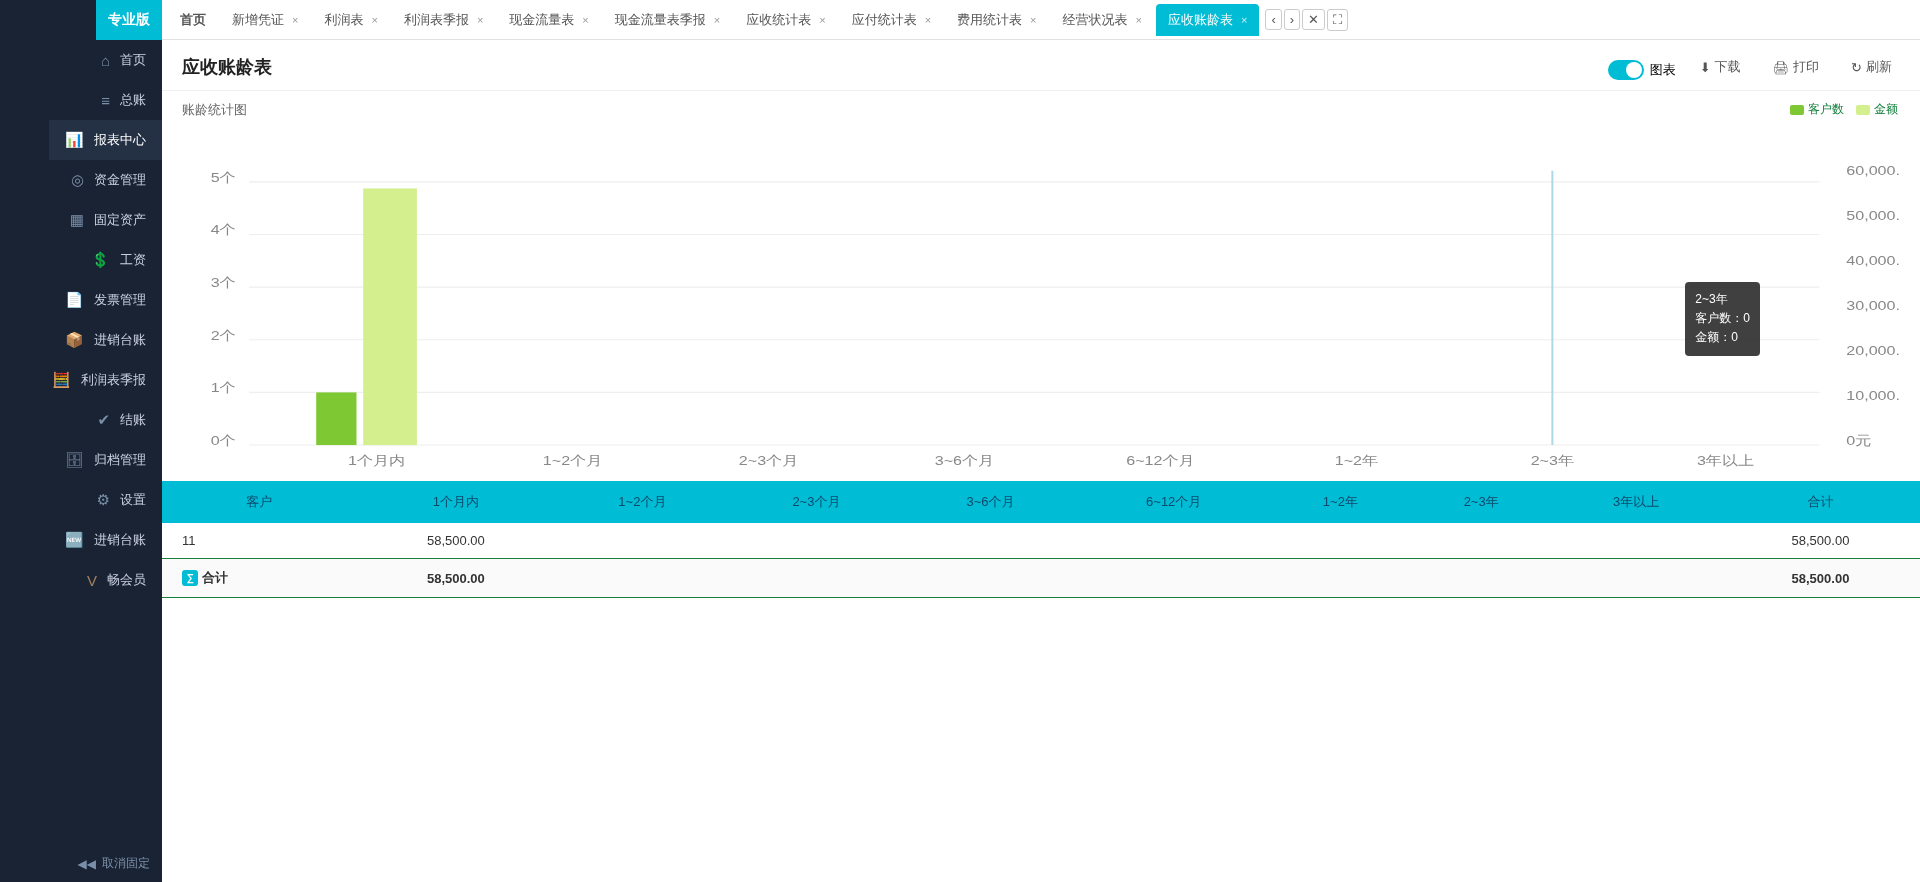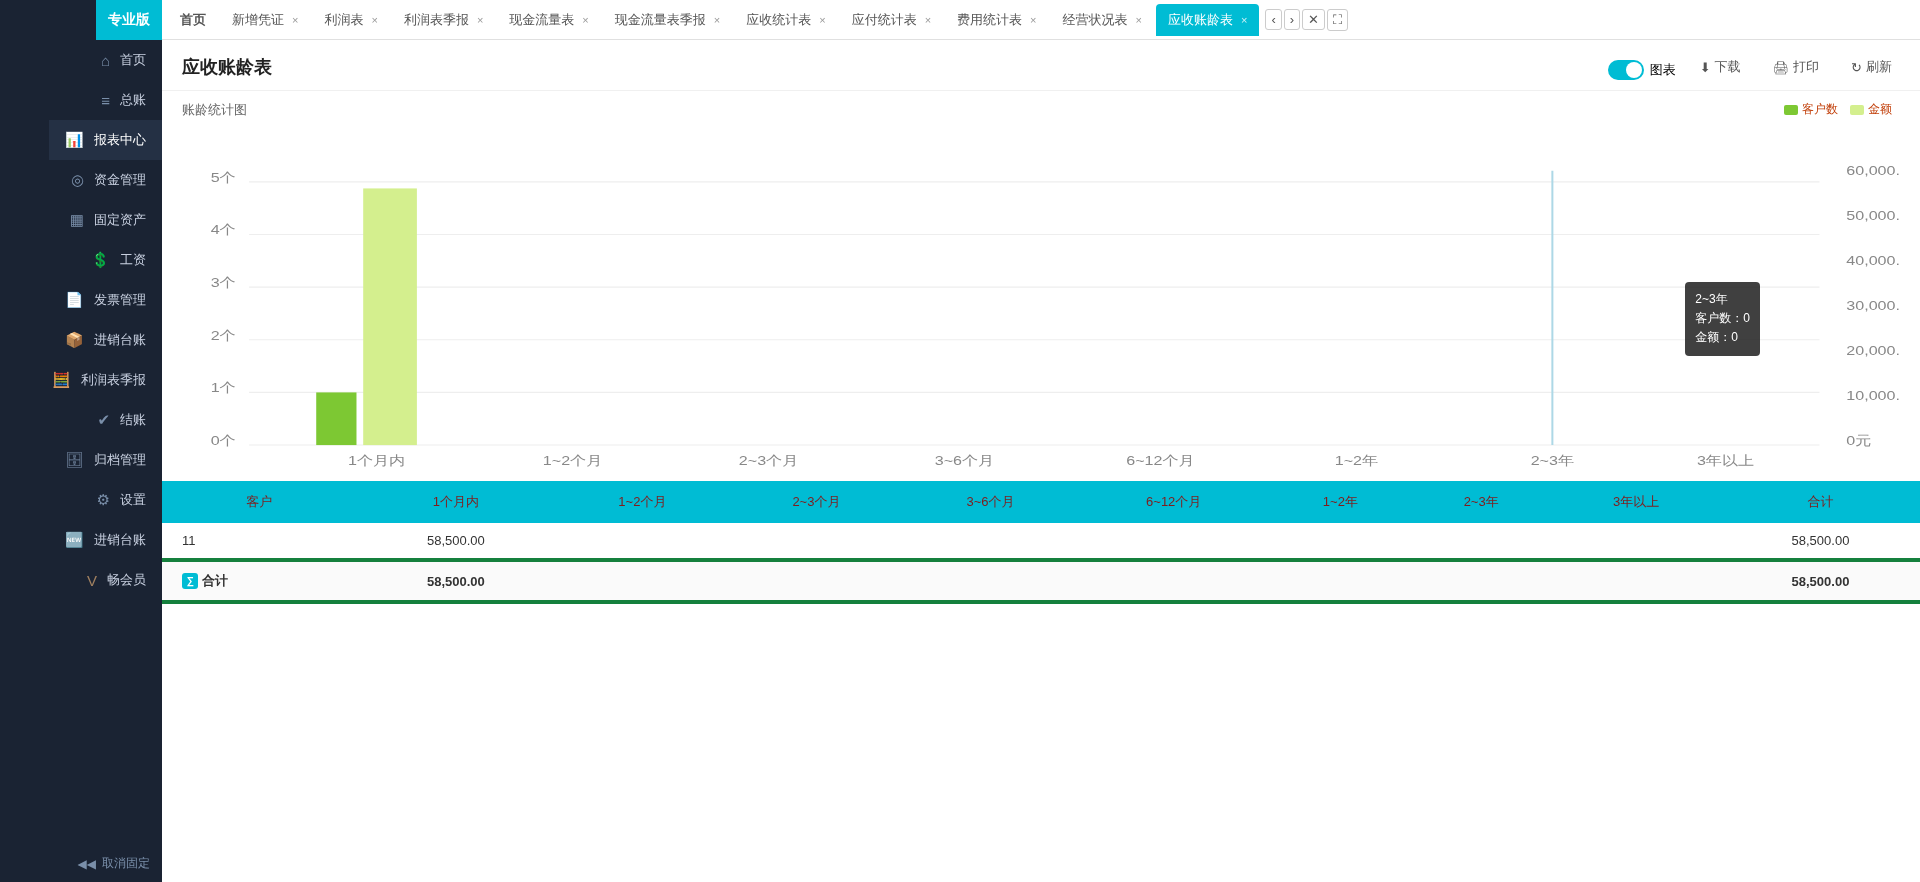--- a/index.html
+++ b/index.html
@@ -178,26 +178,26 @@
       overflow: hidden;
     }
     .chart-title {
       font-size: 13px;
       color: #666;
       margin-bottom: 8px;
     }
     .chart-legend {
       position: absolute;
       top: 10px;
-      right: 28px;
+      right: 22px;
       display: flex;
       align-items: center;
       gap: 12px;
       font-size: 12px;
-      color: #c2410c;
+      color: #15803d;
     }
     .legend-item {
       display: flex;
       align-items: center;
       gap: 4px;
     }
     .legend-box {
       width: 14px;
       height: 10px;
       border-radius: 2px;
@@ -231,31 +231,31 @@
       overflow: auto;
       margin: 0 0 0 0;
     }
     table {
       width: 100%;
       border-collapse: collapse;
       font-size: 13px;
     }
     thead tr {
       background: #00bcd4;
-      color: #7f1d1d;
+      color: #0c4a6e;
     }
     thead th {
       padding: 12px 10px;
       text-align: center;
       font-weight: normal;
       white-space: nowrap;
     }
     tbody tr {
       background: white;
-      border-bottom: 4px solid #15803d;
+      border-bottom: 1px solid #15803d;
     }
     tbody td {
       padding: 10px 10px;
       text-align: center;
       color: #333;
     }
     tbody td:first-child { text-align: left; padding-left: 20px; }
     .total-row td {
       font-weight: bold;
       background: #fafafa;

